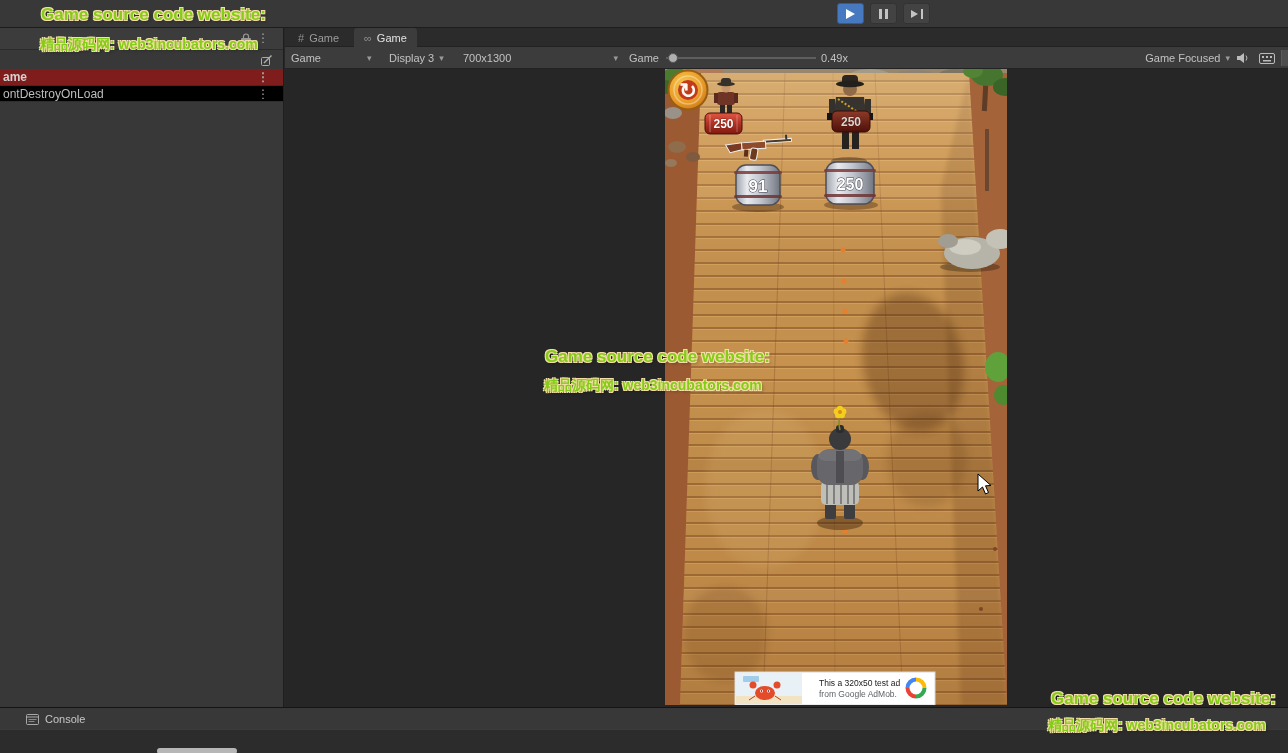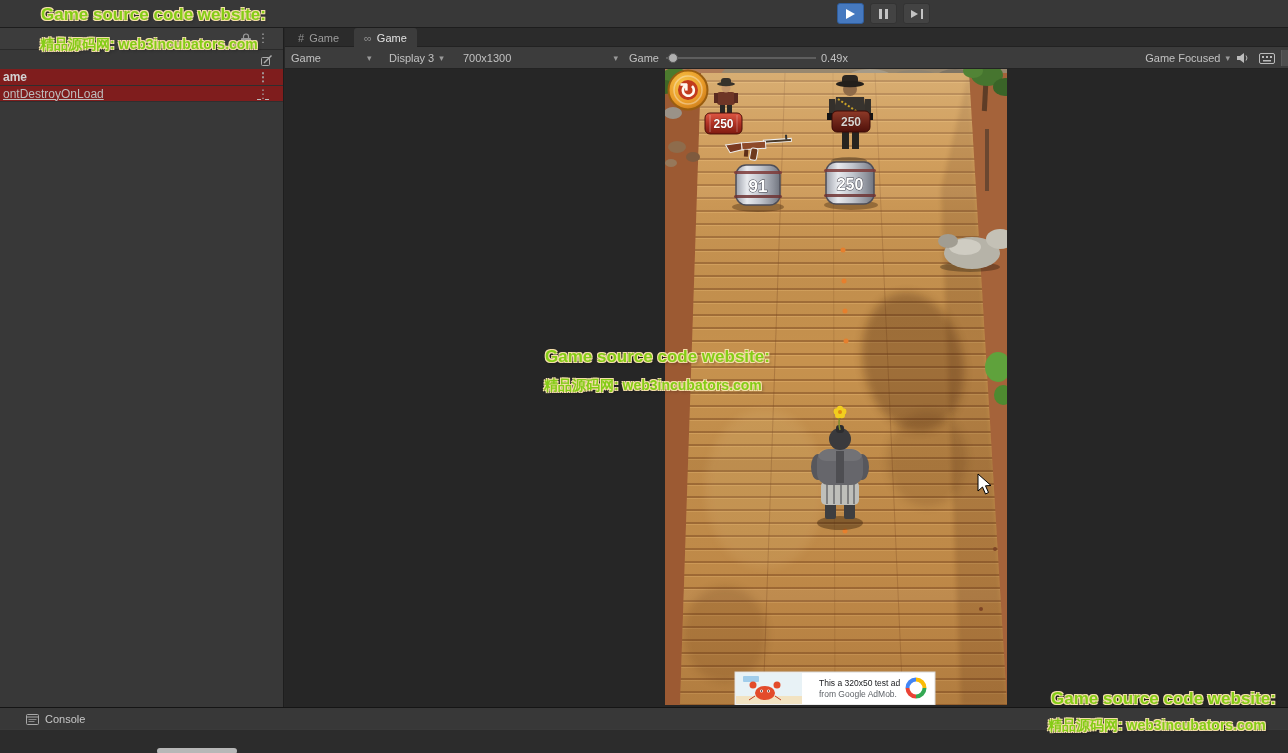--- a/index.html
+++ b/index.html
@@ -15,21 +15,21 @@
   .tri-play { width:0; height:0; border-left:9px solid #fff; border-top:5px solid transparent; border-bottom:5px solid transparent; }
   .pause-bar { width:3px; height:10px; background:#C4C4C4; }
   .tri-step { width:0; height:0; border-left:7px solid #C4C4C4; border-top:4.5px solid transparent; border-bottom:4.5px solid transparent; }
   .step-bar { width:2px; height:10px; background:#C4C4C4; }
 
   
   .left-panel { left:0; top:28px; width:284px; height:679px; background:#383838; border-right:1px solid #1e1e1e; }
   .lp-header { left:0; top:0; width:100%; height:22px; background:#3C3C3C; border-bottom:1px solid #2a2a2a; }
   .lp-row { left:0; width:100%; padding-left:3px; display:flex; align-items:center; font-size:12px; border-bottom:1px solid #2f2f2f; }
   .lp-row1 { top:41px; height:17px; background:#7f1d1d; color:#D2D2D2; font-weight:bold; }
-  .lp-row2 { top:58px; height:16px; background:#7f1d1d; color:#BDBDBD;text-decoration:underline; }
+  .lp-row2 { top:58px; height:16px; background:#000000; color:#BDBDBD; }
   .kebab { color:#A8A8A8; font-size:12px; line-height:1; }
   .lp-kebab-h { right:14px; top:4px; }
   .row-kebab { margin-left:auto; margin-right:14px; }
 
   
   .tabbar { left:285px; top:28px; width:1003px; height:19px; background:#2B2B2B; border-bottom:1px solid #222; }
   .tab { position:absolute; top:0; height:19px; display:flex; align-items:center; gap:5px; padding:0 10px; font-size:11px; }
   .tab-scene { left:3px; color:#9C9C9C; }
   .tab-game { left:69px; color:#E2E2E2; background:#3C3C3C; border-radius:3px 3px 0 0; }
   .tab-icon { font-size:11px; color:#909090; }

